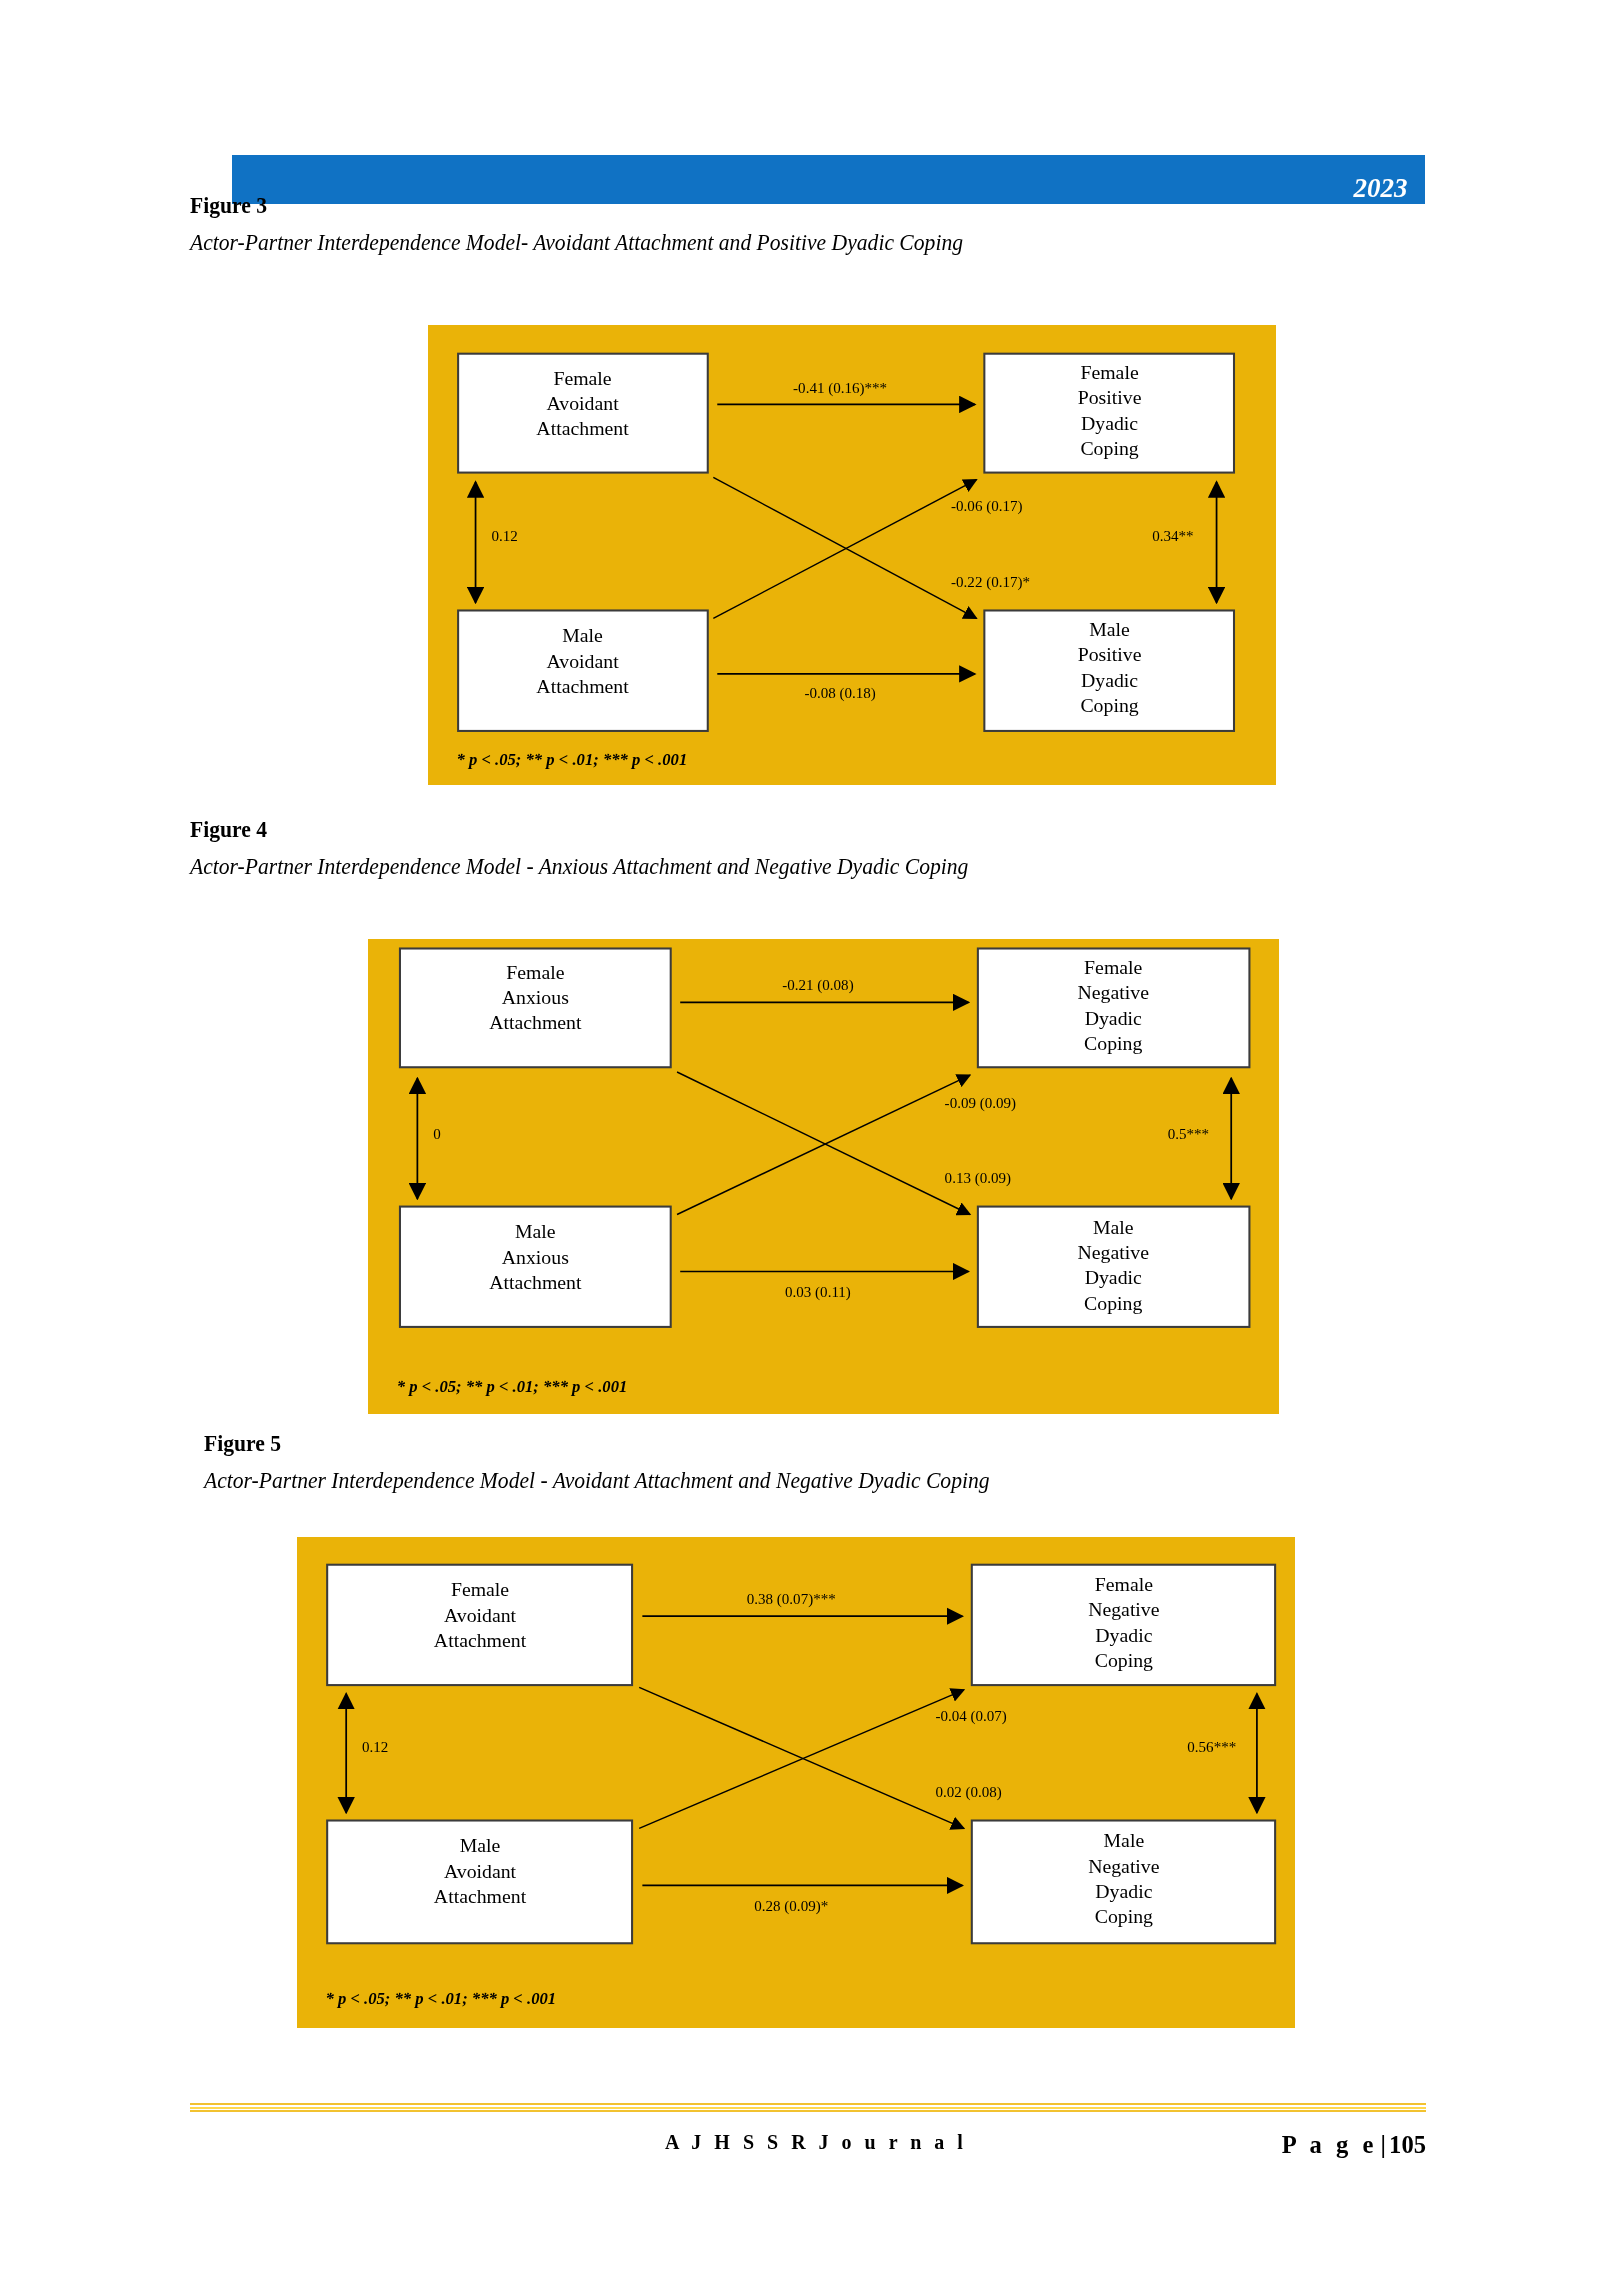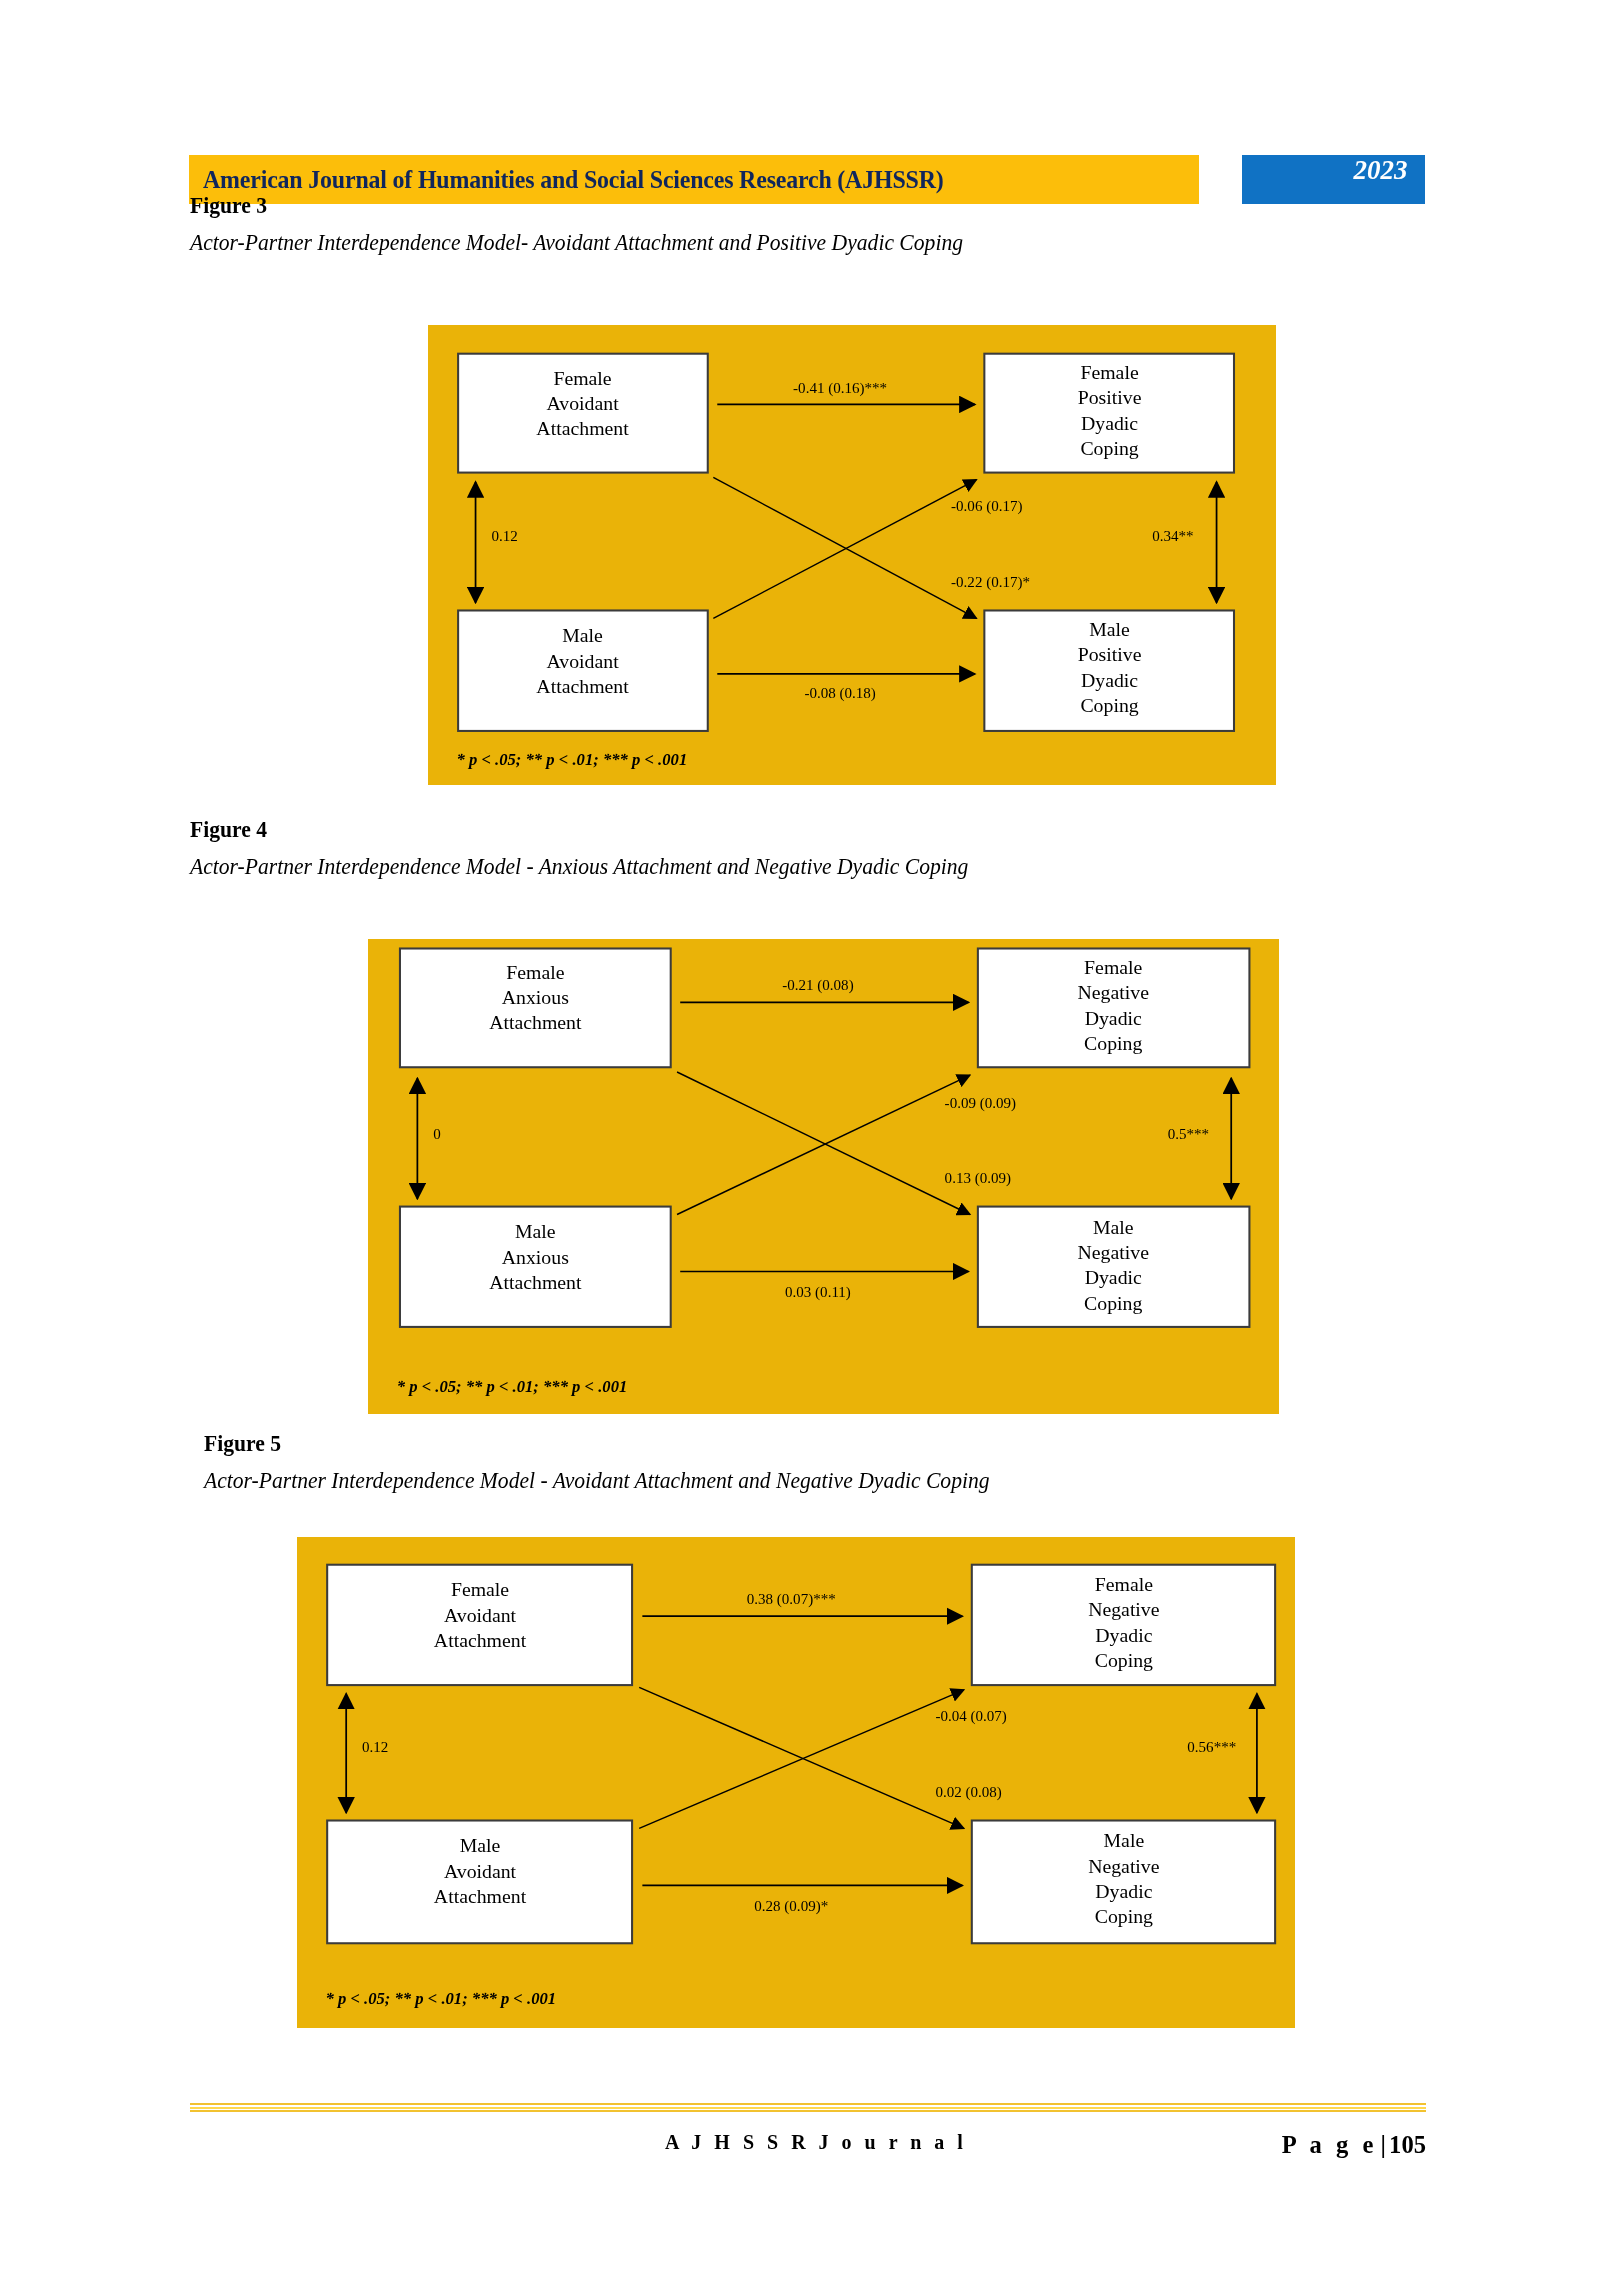--- a/index.html
+++ b/index.html
@@ -42,21 +42,21 @@
     letter-spacing: -0.2px;
     color: #10265C;
     white-space: nowrap;
     transform: scaleX(0.92);
     transform-origin: left center;
   }
   .header-year-band {
     flex: 1 1 auto;
     background: #1072C4;
     display: flex;
-    align-items: flex-start;
+    align-items: flex-end;
     justify-content: flex-end;
     padding-right: 17.4px;
     box-sizing: border-box;
     margin-left: 43px;
   }
   .header-year-band .year {
     font-family: "Liberation Serif", "DejaVu Serif", serif;
     font-weight: bold;
     font-style: italic;
     font-size: 27px;
@@ -171,23 +171,20 @@
     white-space: nowrap;
   }
   .footer-page .pg-word { letter-spacing: 4px; }
   .footer-page .pg-bar  { padding: 0 3.2px; }
   .footer-page .pg-num  { letter-spacing: 0px; text-align: center; }
 </style>
 </head>
 <body>
 
 <div class="page-header">
-  <div class="header-title-band">
-    <span class="jtitle">American Journal of Humanities and Social Sciences Research (AJHSSR)</span>
-  </div>
   <div class="header-year-band">
     <span class="year">2023</span>
   </div>
 </div>
 
 <div class="fig-caption" style="top:192px;">
   <div class="fig-number">Figure 3</div>
   <div class="fig-title">Actor-Partner Interdependence Model- Avoidant Attachment and Positive Dyadic Coping</div>
 </div>
 

